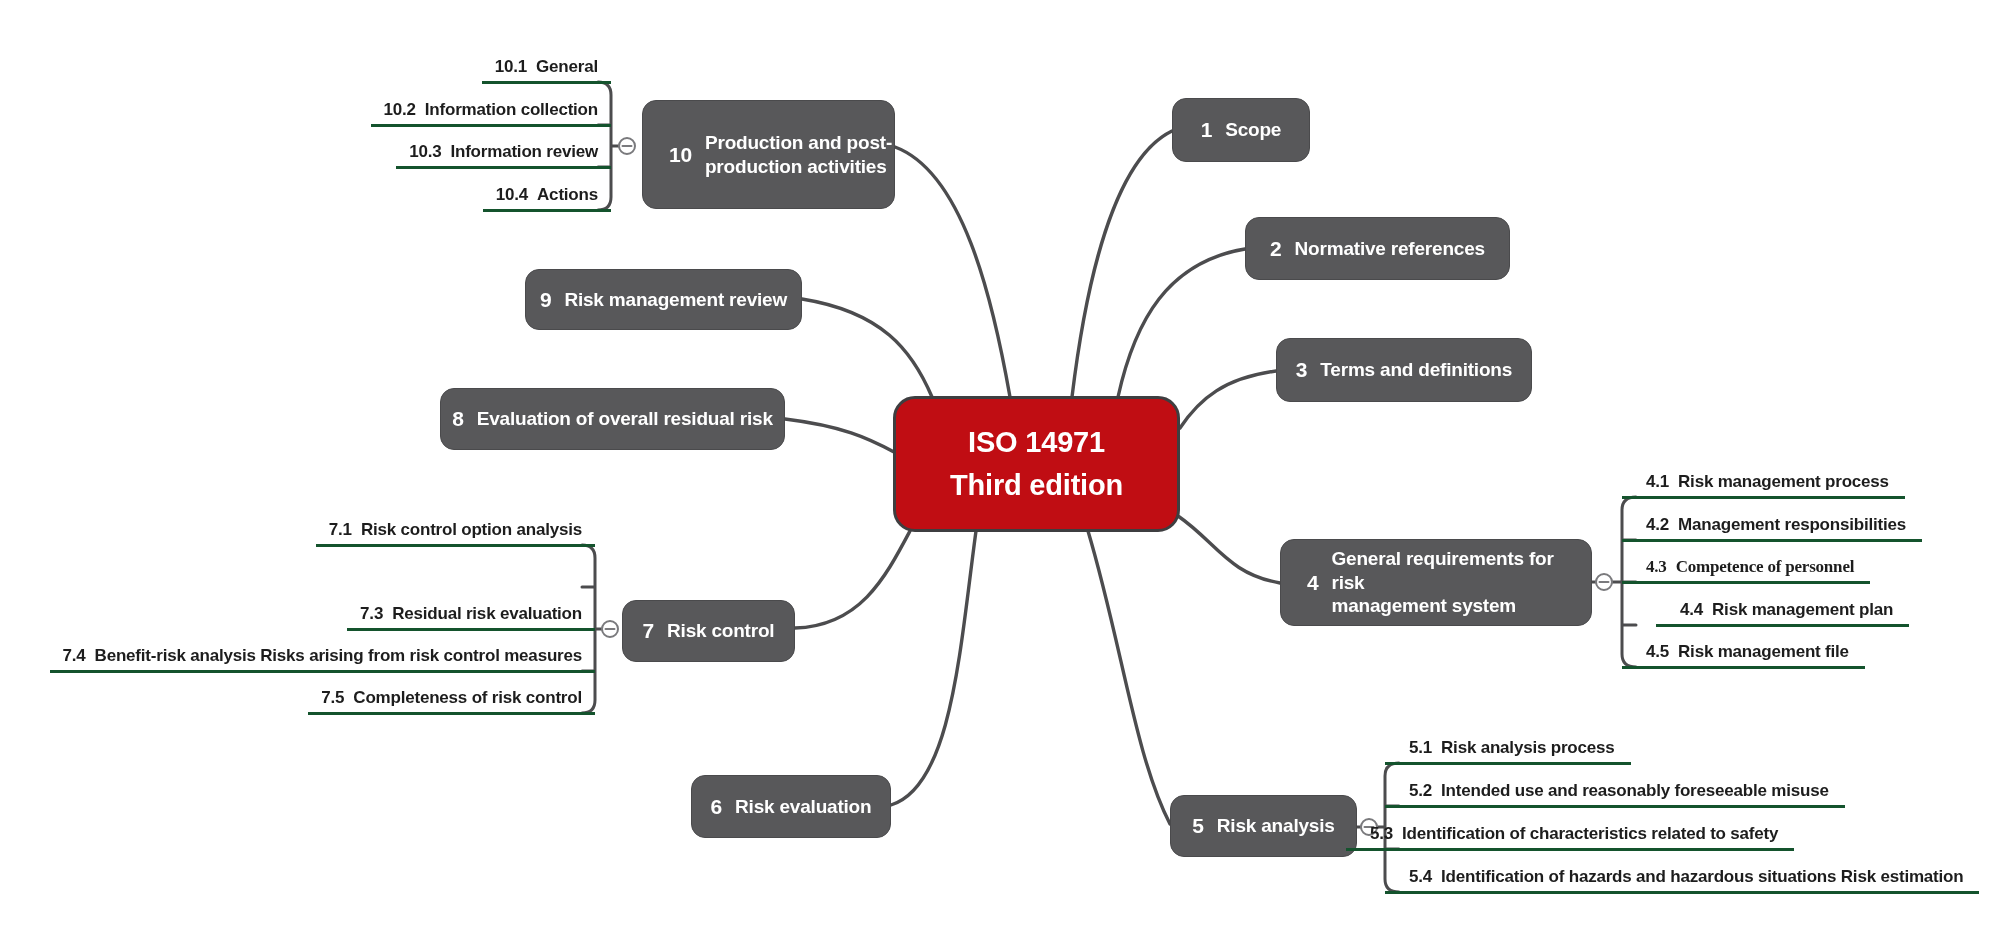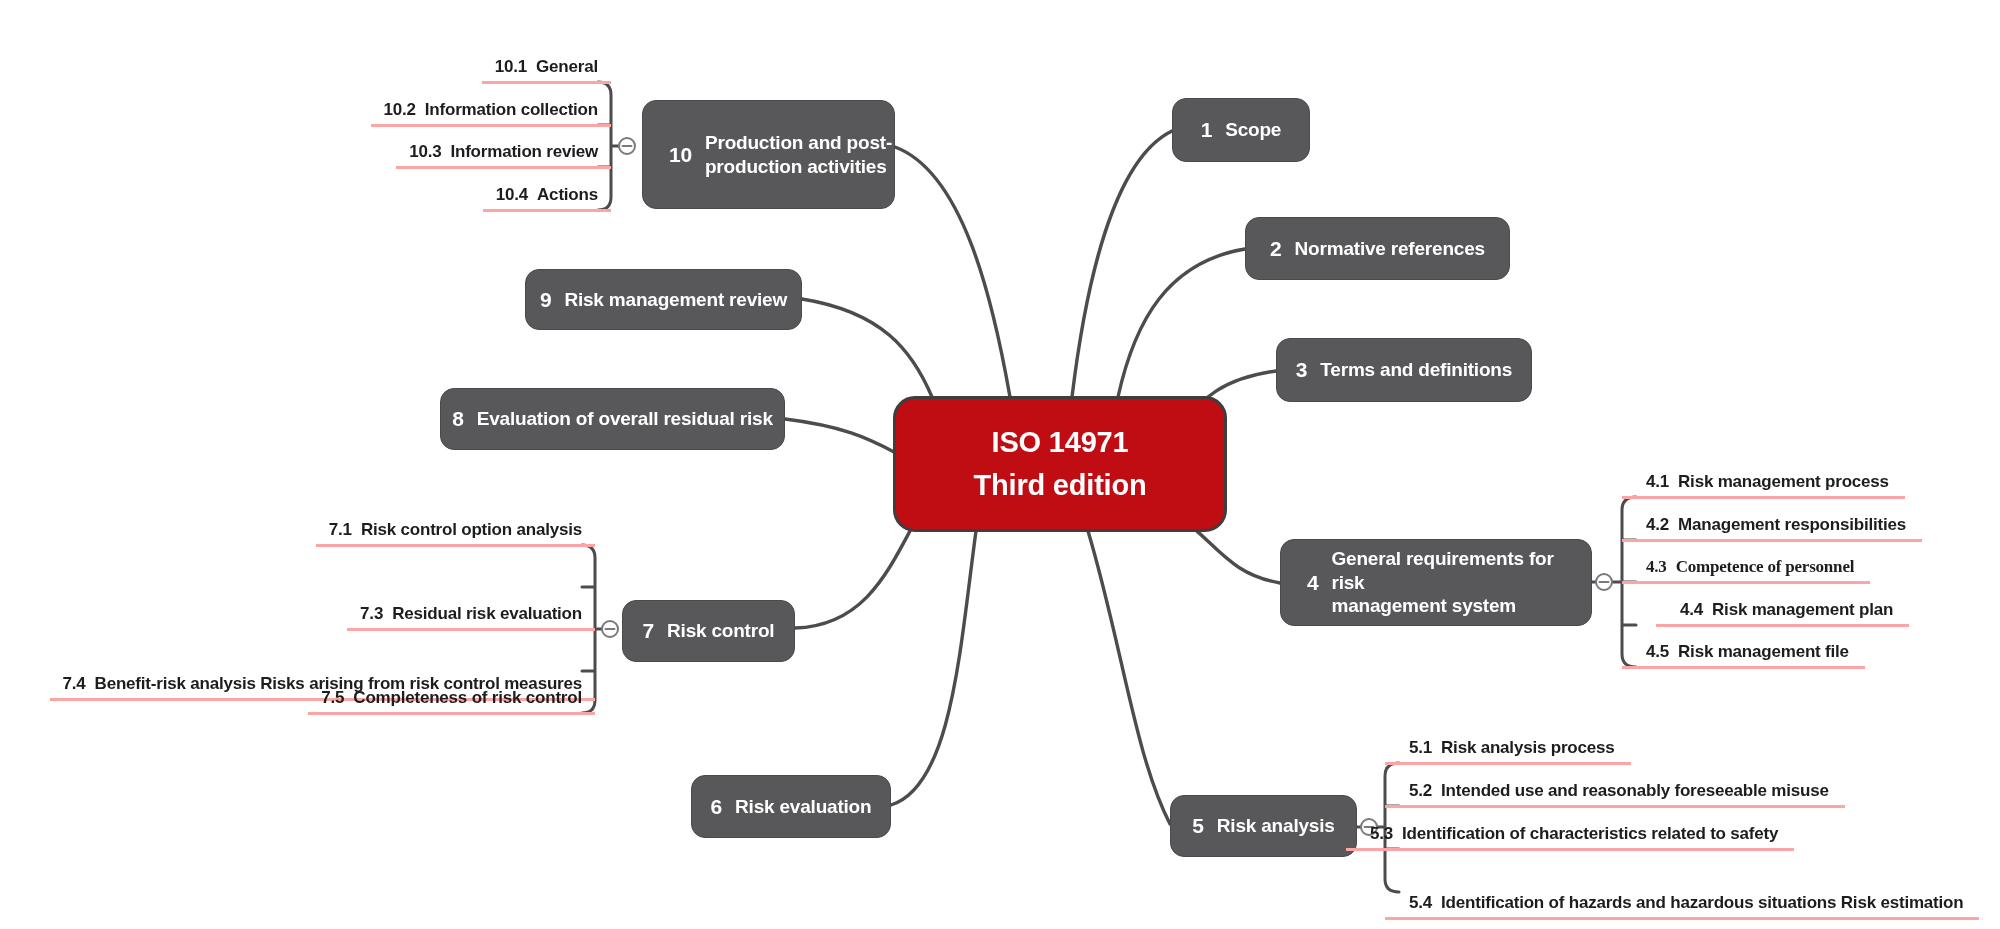--- a/index.html
+++ b/index.html
@@ -42,21 +42,21 @@
     font-weight:700;
     box-sizing:border-box;
     letter-spacing:-0.2px;
   }
   .center-node .ln{font-size:29px;line-height:1.5;white-space:nowrap;}
 
   .child{
     position:absolute;z-index:2;
     height:29px;
     display:flex;align-items:center;gap:9px;
-    border-bottom:3px solid #fca5a5;
+    border-bottom:3px solid #14532d;
     color:var(--subtopic-text,#1d1d1d);
     font-weight:700;font-size:17px;
     white-space:nowrap;
     letter-spacing:-0.2px;
     box-sizing:content-box;
   }
   .child.anchor-right{justify-content:flex-end;padding:0 13px;}
   .child.anchor-left{padding:0 16px 0 24px;}
 </style>
 </head>
@@ -95,21 +95,21 @@
       <line class="collapse-minus" x1="1599.5" y1="582" x2="1608.5" y2="582"></line>
     </g>
 
     <path class="bracket" d="M 1399 763 Q 1385 763 1385 776 L 1385 879 Q 1385 892 1399 892 M 1385 806 L 1399 806 M 1385 849 L 1399 849 M 1385 827 L 1377 827 M 1357 827 L 1361 827"></path>
     <g>
       <circle class="collapse-circle" cx="1369" cy="827" r="8"></circle>
       <line class="collapse-minus" x1="1364.5" y1="827" x2="1373.5" y2="827"></line>
     </g>
   </svg>
 
-  <div class="center-node" style="left:893px;top:396px;width:334px;height:136px;">
+  <div class="center-node" style="left:893px;top:396px;width:287px;height:136px;">
     <span class="ln">ISO 14971</span>
     <span class="ln">Third edition</span>
   </div>
 
   <div class="node" style="left:1172px;top:98px;width:138px;height:64px;">
     <span class="num">1</span>
     <span class="lbl">Scope</span>
   </div>
 
   <div class="node" style="left:1245px;top:217px;width:265px;height:63px;">
@@ -177,21 +177,21 @@
   </div>
 
   <div class="child anchor-right" style="right:1405px;top:515px;">
     <span>7.1</span>
     <span>Risk control option analysis</span>
   </div>
   <div class="child anchor-right" style="right:1405px;top:599px;">
     <span>7.3</span>
     <span>Residual risk evaluation</span>
   </div>
-  <div class="child anchor-right" style="right:1405px;top:669px;">
+  <div class="child anchor-right" style="right:1405px;top:641px;">
     <span>7.4</span>
     <span>Benefit-risk analysis Risks arising from risk control measures</span>
   </div>
   <div class="child anchor-right" style="right:1405px;top:683px;justify-content:center;">
     <span>7.5</span>
     <span>Completeness of risk control</span>
   </div>
 
   <div class="child anchor-left" style="left:1622px;top:467px;">
     <span>4.1</span>
@@ -219,18 +219,18 @@
     <span>Risk analysis process</span>
   </div>
   <div class="child anchor-left" style="left:1385px;top:776px;">
     <span>5.2</span>
     <span>Intended use and reasonably foreseeable misuse</span>
   </div>
   <div class="child anchor-left" style="left:1346px;top:819px;">
     <span>5.3</span>
     <span>Identification of characteristics related to safety</span>
   </div>
-  <div class="child anchor-left" style="left:1385px;top:862px;margin-top:26px;">
+  <div class="child anchor-left" style="left:1385px;top:862px;">
     <span>5.4</span>
     <span>Identification of hazards and hazardous situations Risk estimation</span>
   </div>
 
 </div>
 
 </body></html>

